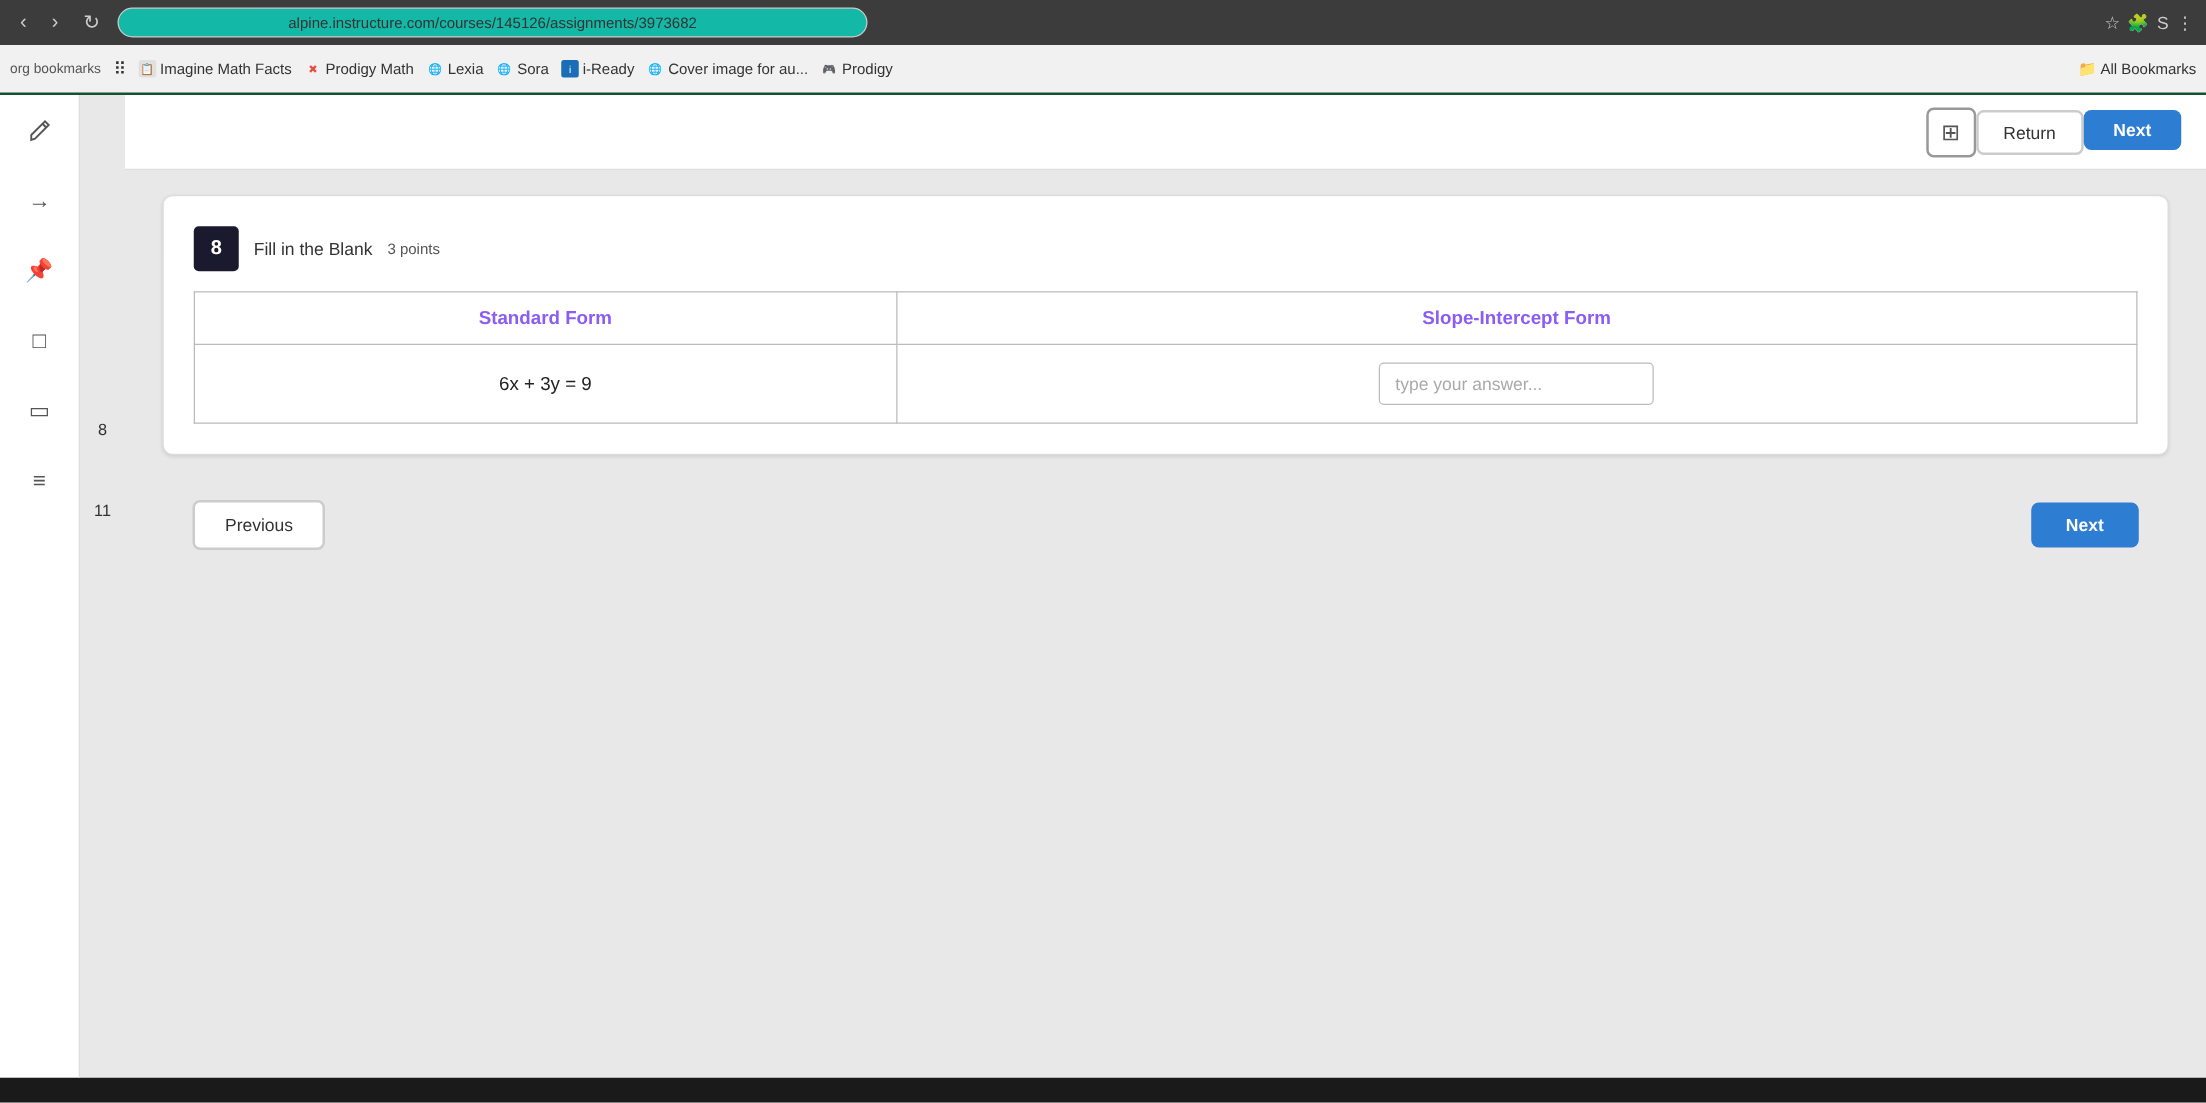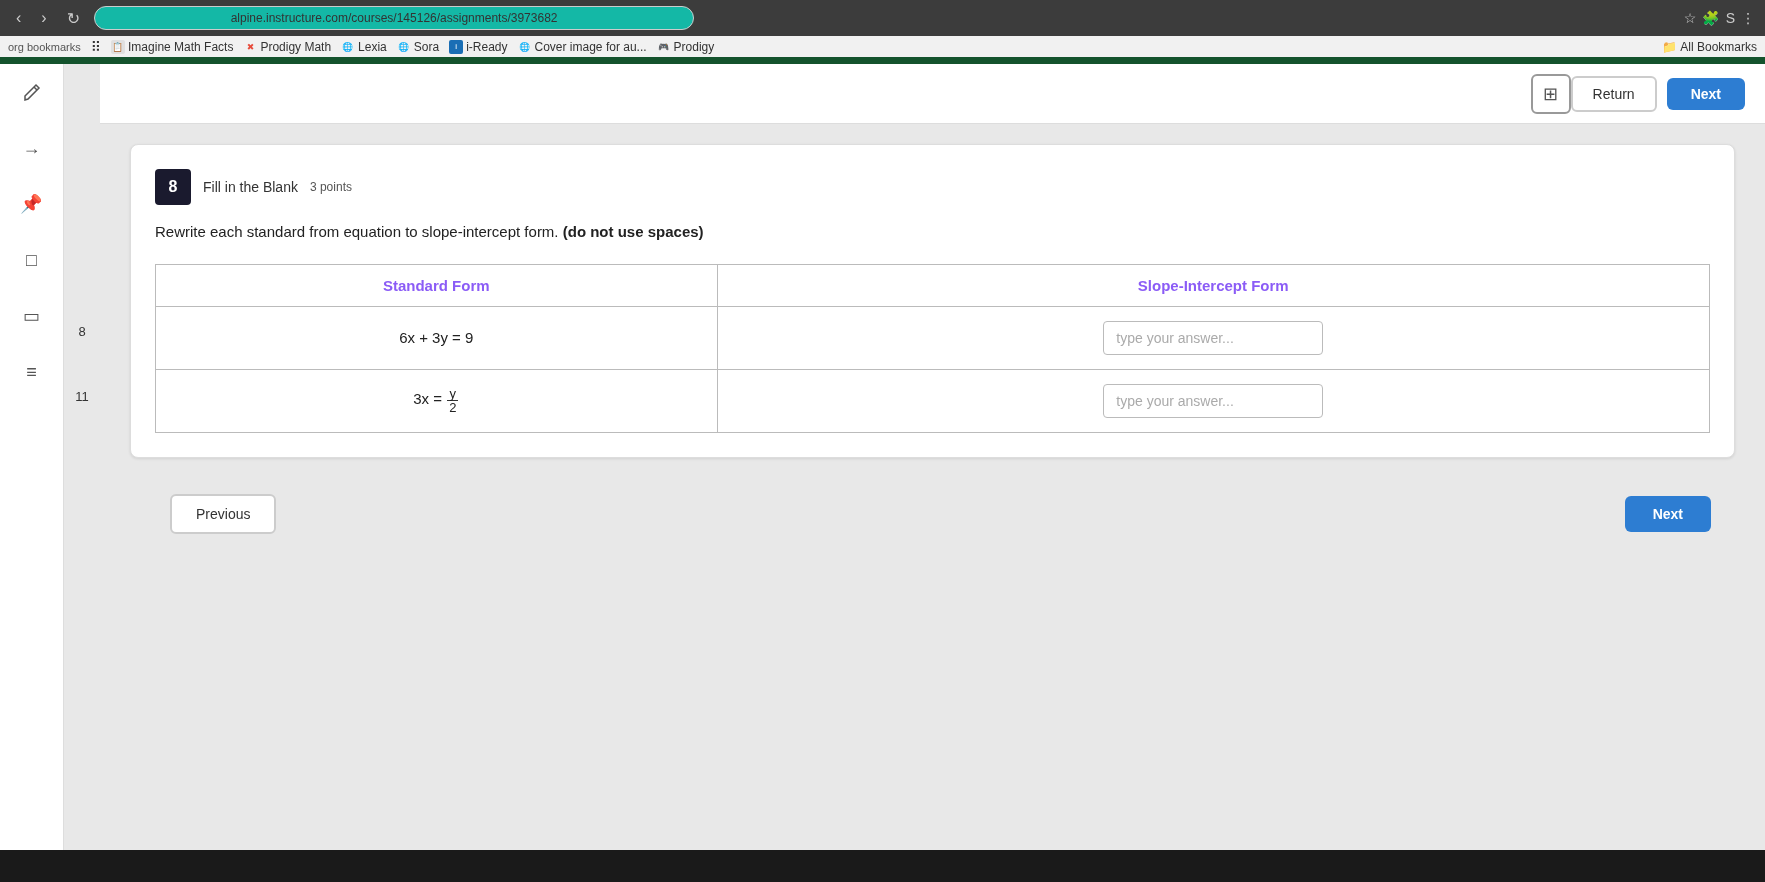--- a/index.html
+++ b/index.html
@@ -7,26 +7,26 @@
       background: #1a1a1a;
       font-family: Arial, sans-serif;
       width: 1765px;
       min-height: 882px;
       overflow: hidden;
     }
 
     
     .bookmarks-bar {
       background: #f1f1f1;
-      height: 28px;
+      height: 40px;
       display: flex;
       align-items: center;
       padding: 0 8px;
       gap: 10px;
-      border-bottom: 7px solid #14532d;
+      border-bottom: 2px solid #14532d;
       font-size: 12px;
       color: #333;
     }
     .bookmark-item {
       display: flex;
       align-items: center;
       gap: 3px;
       cursor: pointer;
       white-space: nowrap;
     }
@@ -116,22 +116,21 @@
       background: #fff;
       cursor: pointer;
       display: flex;
       align-items: center;
       justify-content: center;
       font-size: 18px;
       color: #555;
     }
     .toolbar-right {
       display: flex;
-      align-items: center;
-      gap: 10px;
+      align-items: flex-start;
     }
     .btn-return {
       background: #fff;
       border: 2px solid #ccc;
       border-radius: 6px;
       padding: 8px 20px;
       font-size: 14px;
       cursor: pointer;
       color: #333;
     }
@@ -260,21 +259,20 @@
       margin: 0 30px 20px;
     }
     .btn-previous {
       background: #fff;
       border: 2px solid #ccc;
       border-radius: 6px;
       padding: 10px 24px;
       font-size: 14px;
       cursor: pointer;
       color: #333;
-      margin-left: 16px;
     }
     .btn-next-bottom {
       background: #2d7dd2;
       border: none;
       border-radius: 6px;
       padding: 10px 28px;
       font-size: 14px;
       cursor: pointer;
       color: #fff;
       font-weight: 600;
@@ -407,49 +405,35 @@
     </div>
 
     <div class="question-card">
 
       <div class="question-header">
         <div class="question-number">8</div>
         <span class="question-type">Fill in the Blank</span>
         <span class="question-points">3 points</span>
       </div>
 
-      <div class="question-instructions">
-        <span>Rewrite each standard from equation to slope-intercept form.</span> <strong>(do not use spaces)</strong>
-      </div>
 
       <table class="equation-table">
         <thead>
           <tr>
             <th>Standard Form</th>
             <th>Slope-Intercept Form</th>
           </tr>
         </thead>
         <tbody>
           <tr>
             <td>6x + 3y = 9</td>
             <td class="answer-cell">
               <input type="text" class="answer-input" placeholder="type your answer..." style="">
             </td>
           </tr>
-          <tr>
-            <td>
-              <span>3x = </span><span class="fraction">
-                  <span class="fraction-num">y</span>
-                  <span class="fraction-den">2</span>
-                </span>
-            </td>
-            <td class="answer-cell">
-              <input type="text" class="answer-input" placeholder="type your answer..." style="">
-            </td>
-          </tr>
         </tbody>
       </table>
 
     </div>
 
     <div class="bottom-nav">
       <button class="btn-previous">Previous</button>
       <button class="btn-next-bottom">Next</button>
     </div>
 

